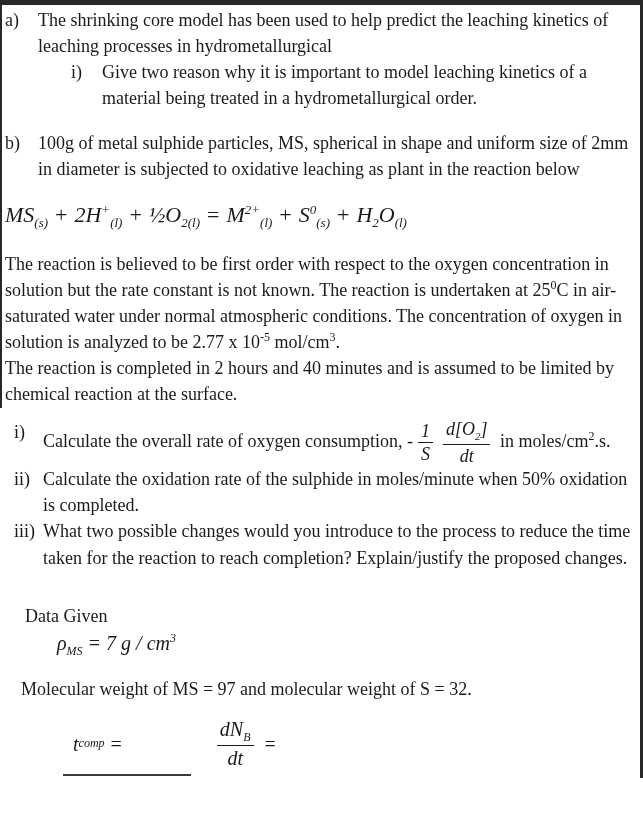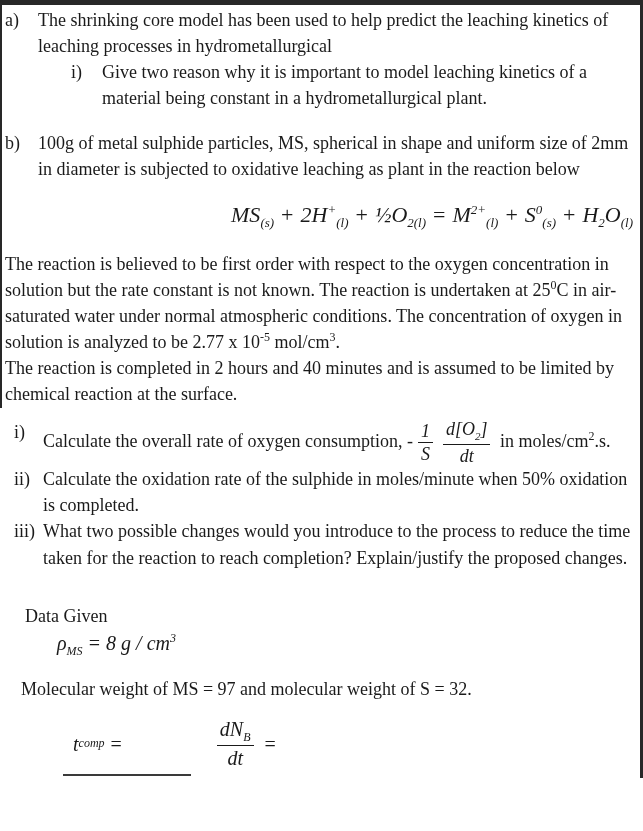--- a/index.html
+++ b/index.html
@@ -22,21 +22,21 @@
   .edge-left  { top:0; left:0; width:2px; height:408px; }
 
   .li { display:flex; align-items:flex-start; }
   .li .lbl { flex:0 0 33px; }
   .li .txt { flex:1 1 auto; }
   .sub-item { margin-left:66px; }
   .sub-item .lbl { flex:0 0 31px; }
   .item-b { margin-top:19px; }
 
   .equation {
-    text-align:right;
+    text-align:left;
     font-style:italic;
     font-size:22px;
     margin:16px 0 18px 0;
     white-space:nowrap;
   }
   .equation sub { font-size:13px; font-style:italic; }
   .equation sup { font-size:13px; }
   .equation .mo { font-style:normal; margin:0 7px; }
 
   .para { margin:0; }
@@ -90,21 +90,21 @@
   <div class="edge edge-top"></div>
   <div class="edge edge-right"></div>
   <div class="edge edge-left"></div>
 
   <div class="li">
     <span class="lbl">a)</span>
     <span class="txt">The shrinking core model has been used to help predict the leaching kinetics of leaching processes in hydrometallurgical</span>
   </div>
   <div class="li sub-item">
     <span class="lbl">i)</span>
-    <span class="txt">Give two reason why it is important to model leaching kinetics of a material being constant in a hydrometallurgical plant.</span>
+    <span class="txt">Give two reason why it is important to model leaching kinetics of a material being treated in a hydrometallurgical order.</span>
   </div>
 
   <div class="li item-b">
     <span class="lbl">b)</span>
     <span class="txt">100g of metal sulphide particles, MS, spherical in shape and uniform size of 2mm in diameter is subjected to oxidative leaching as plant in the reaction below</span>
   </div>
 
   <div class="equation"><span><span>MS</span><sub>(s)</sub></span><span class="mo">+</span><span><span>2H</span><sup>+</sup><sub>(l)</sub></span><span class="mo">+</span><span><span>½</span><span>O</span><sub>2</sub><sub>(l)</sub></span><span class="mo">=</span><span><span>M</span><sup>2+</sup><sub>(l)</sub></span><span class="mo">+</span><span><span>S</span><sup>0</sup><sub>(s)</sub></span><span class="mo">+</span><span><span>H</span><sub>2</sub><span>O</span><sub>(l)</sub></span></div>
 
   <p class="para"><span>The reaction is believed to be first order with respect to the oxygen concentration in solution but the rate constant is not known. The reaction is undertaken at 25</span><sup>0</sup><span>C in air-saturated water under normal atmospheric conditions. The concentration of oxygen in solution is analyzed to be 2.77 x 10</span><sup>-5</sup><span> mol/cm</span><sup>3</sup><span>.</span></p>
@@ -131,21 +131,21 @@
 
     <div class="task">
       <span class="lbl">iii)</span>
       <span class="txt">What two possible changes would you introduce to the process to reduce the time taken for the reaction to reach completion? Explain/justify the proposed changes.</span>
     </div>
   </div>
 
   <div class="data-given">
     <div class="dg-heading">Data Given</div>
 
-    <div class="density"><span>ρ</span><sub>MS</sub><span> = 8 g / cm</span><sup>3</sup></div>
+    <div class="density"><span>ρ</span><sub>MS</sub><span> = 7 g / cm</span><sup>3</sup></div>
 
     <div class="molw">Molecular weight of MS = 97 and molecular weight of S = 32.</div>
 
     <div class="formula-row">
       <span class="formula">
           <span class="mi">t</span>
           <sub>comp</sub>
           <span class="eqs">=</span>
         </span>
 

